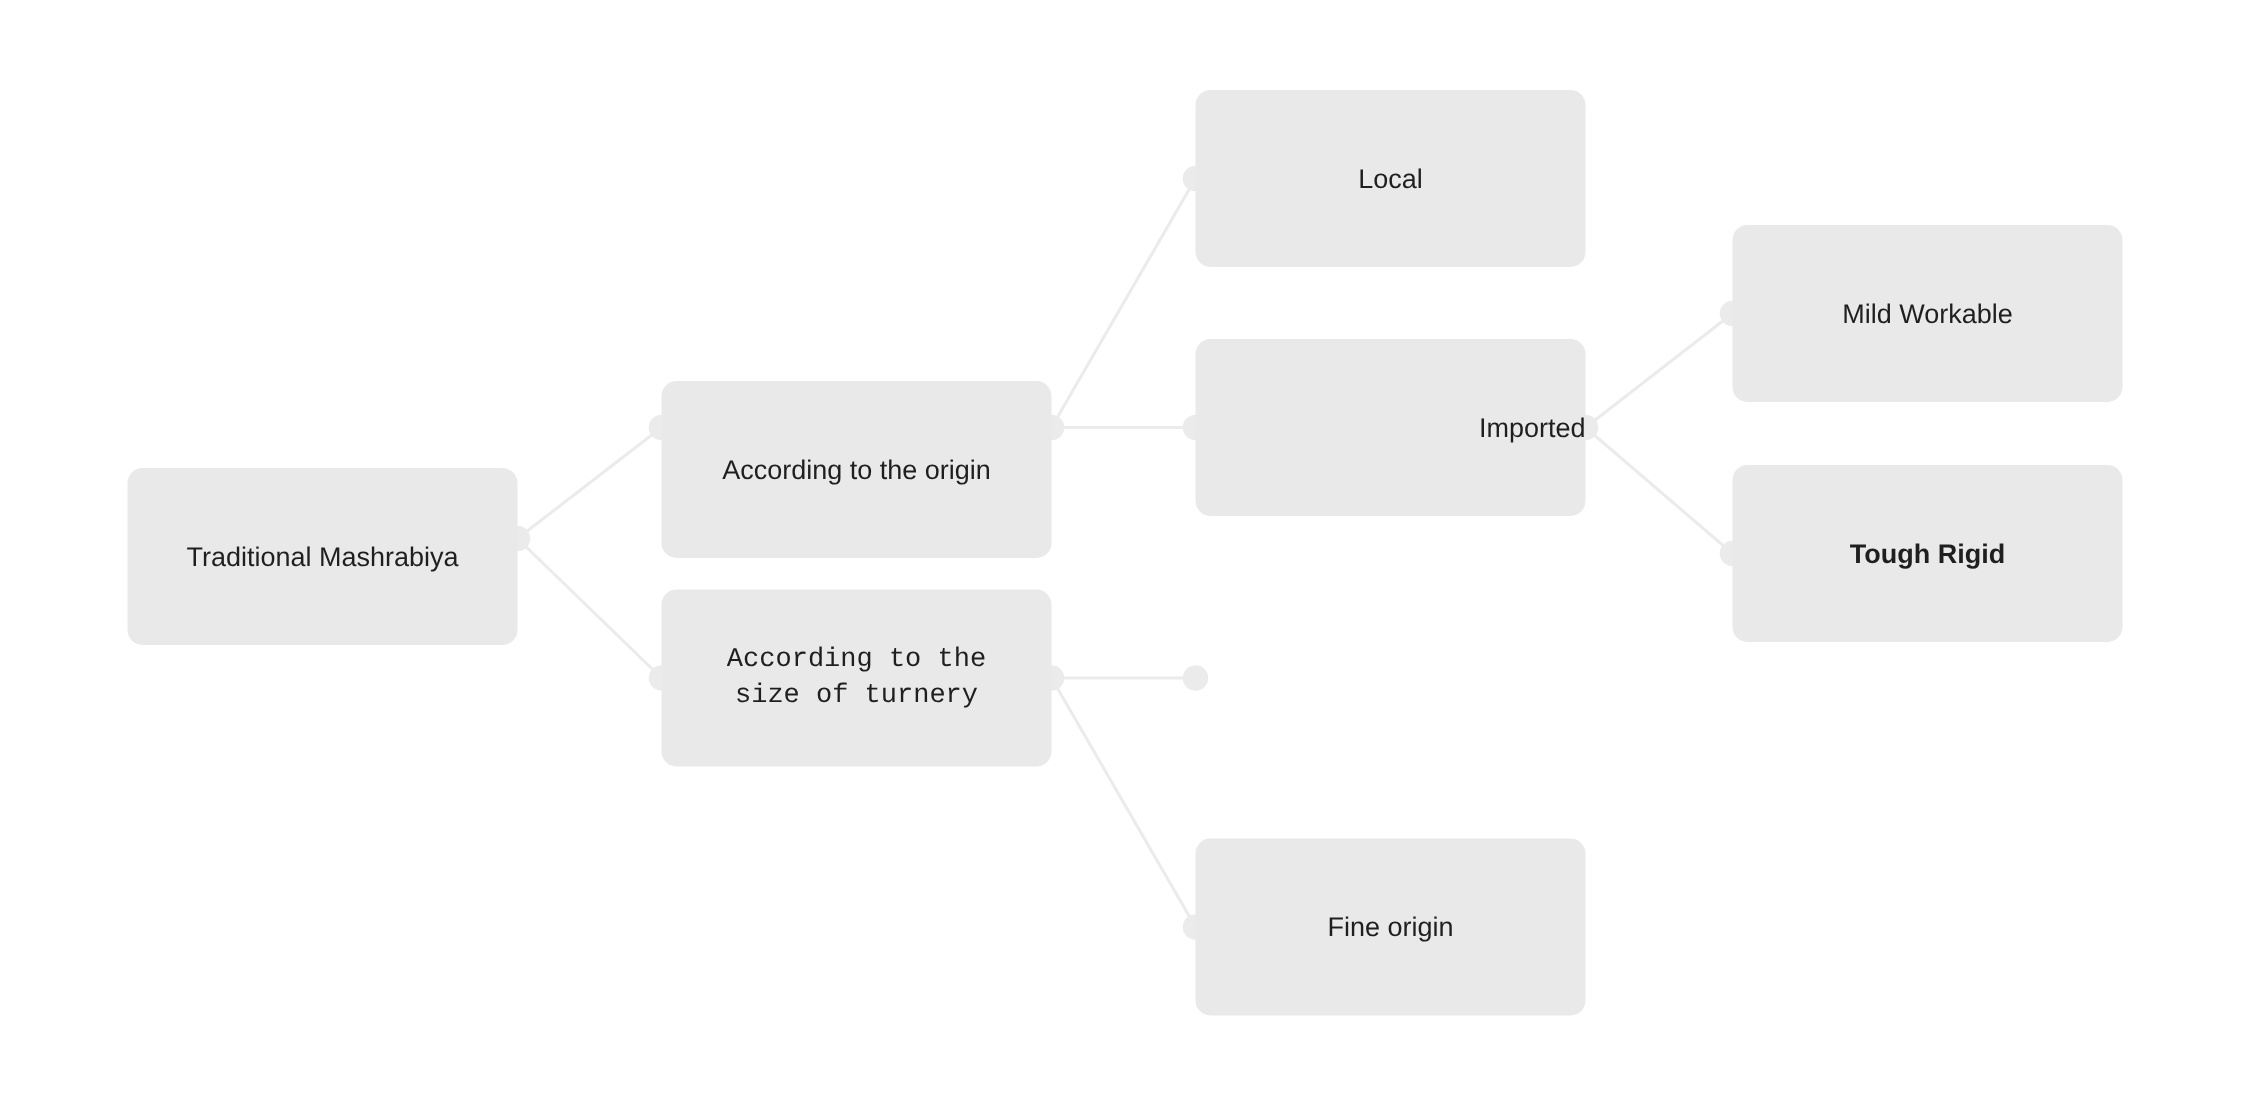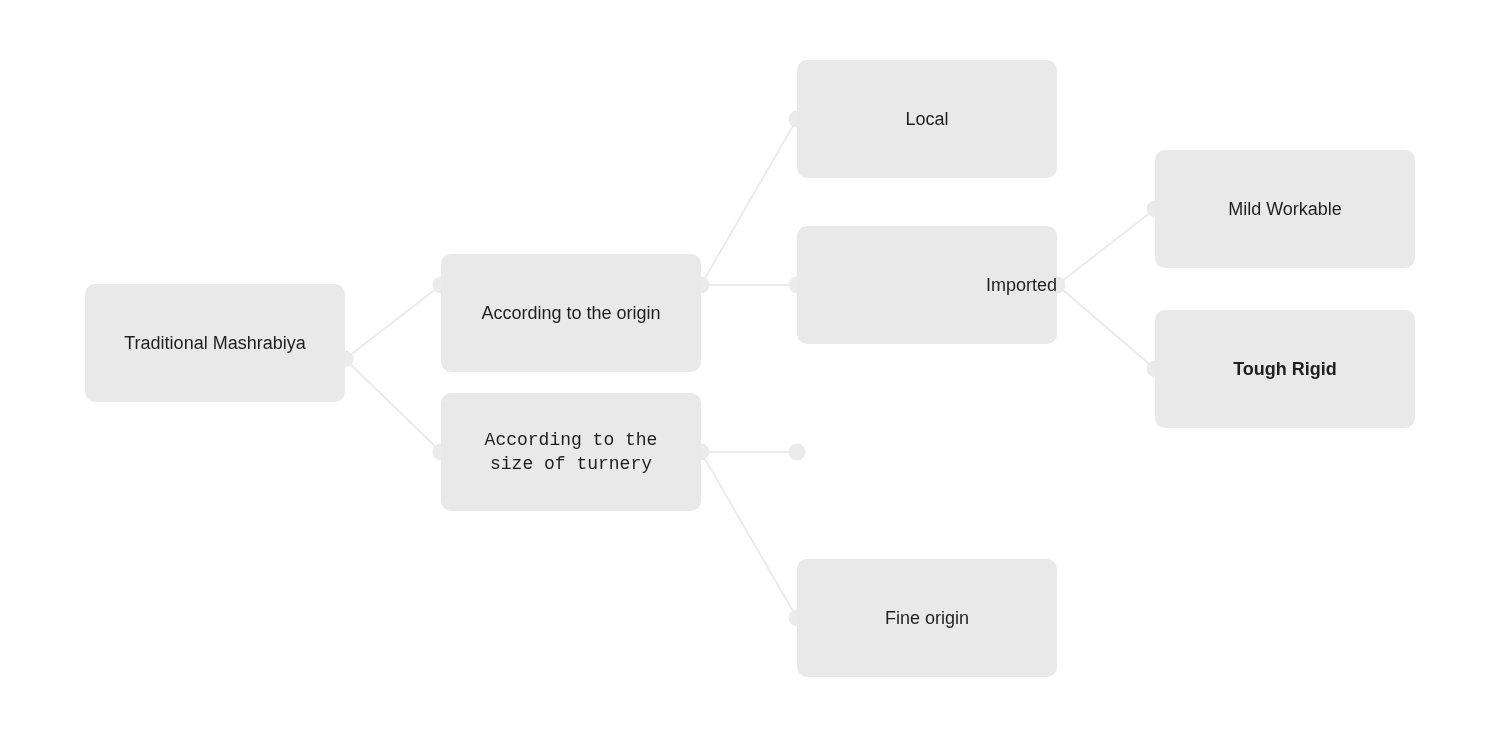--- a/index.html
+++ b/index.html
@@ -47,21 +47,21 @@
     cursor: default;
   }
   .node-label {
     display: inline-block;
     max-width: 224px;
   }
   .node--narrow .node-label {
     max-width: 185px;
   }
   
-  .pos-root     { left: 85px;   top: 284px; }
+  .pos-root     { left: 85px;   top: 312px; }
   .pos-origin   { left: 441px;  top: 226px; margin-top: 28px; }
   .pos-size     { left: 441px;  top: 393px; font-family: Liberation Mono, monospace; }
   .pos-local    { left: 797px;  top: 60px;  }
   .pos-imported { left: 797px;  top: 226px; justify-content: flex-end; }
   .pos-large    { left: 797px;  top: 393px; }
   .pos-fine     { left: 797px;  top: 559px; }
   .pos-mild     { left: 1155px; top: 150px; }
   .pos-tough    { left: 1155px; top: 310px; font-weight: bold; }
 </style>
 </head>

